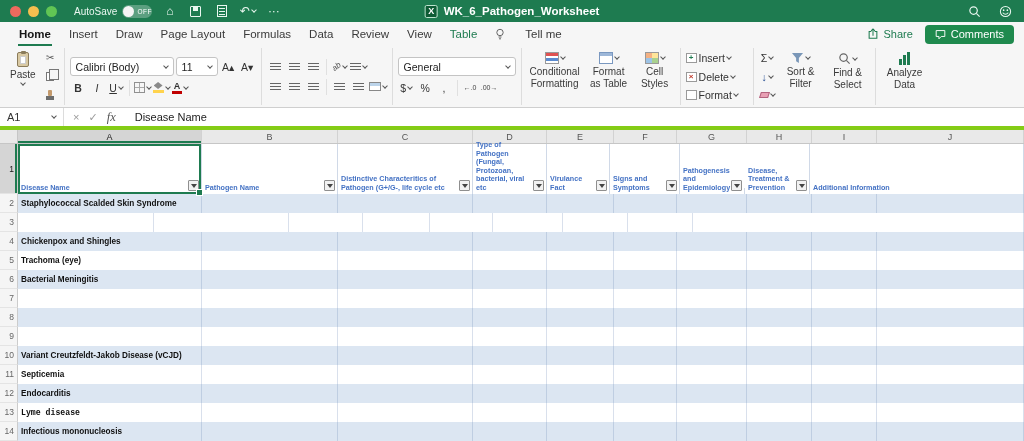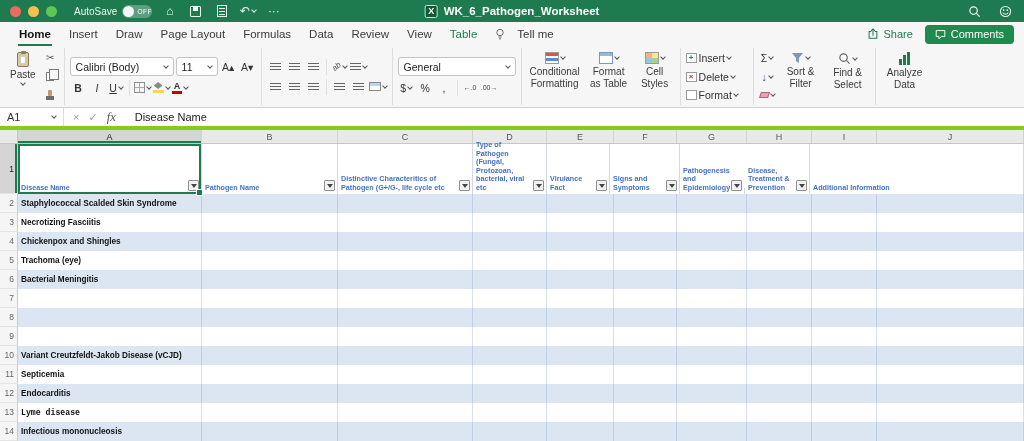--- a/index.html
+++ b/index.html
@@ -27,21 +27,21 @@
 .ic-save:before{content:"";position:absolute;left:2px;top:0;width:5px;height:4px;background:#eaf7f0}
 .ic-doc{width:10px;height:12px;border:1px solid #eaf7f0;position:relative}
 .ic-doc:before{content:"";position:absolute;left:1px;top:2px;width:6px;height:1px;background:#eaf7f0;box-shadow:0 3px 0 #eaf7f0,0 6px 0 #eaf7f0}
 
 
 .tabs{height:24px;display:flex;align-items:center;background:#f6f6f6;padding-left:10px;font-size:11.5px;color:#3a3a3a;flex:none}
 .tab{padding:0 9px;height:100%;display:flex;align-items:center;position:relative;white-space:nowrap}
 .tab.active{font-weight:700;color:#161616}
 .tab.active:after{content:"";position:absolute;left:8px;right:8px;bottom:0;height:2px;background:#1e7b50}
 .tab.ctx{color:#1e7b50}
-.tellme{display:flex;gap:12px}
+.tellme{display:flex;gap:20px}
 .tabright{margin-left:auto;display:flex;align-items:center;gap:12px;padding-right:10px}
 .share{color:#1e7b50;font-size:11px;display:flex;gap:4px;align-items:center}
 .cmt{background:#1f8a4e;color:#fff;font-size:11px;height:19px;border-radius:4px;display:flex;align-items:center;gap:5px;padding:0 10px}
 
 
 .ribbon{height:62px;background:#f6f6f6;border-bottom:1px solid #cfcfcf;display:flex;align-items:stretch;padding:2px 2px;font-size:9px;color:#3a3a3a;overflow:hidden;flex:none}
 .grp{display:flex;gap:3px;padding:2px 5px;border-right:1px solid #ddd;align-items:flex-start}
 .gcol{display:flex;flex-direction:column;gap:3px;justify-content:center;height:100%}
 .grow{display:flex;gap:2px;align-items:center}
 .big{display:flex;flex-direction:column;align-items:center;gap:2px;padding:2px 3px;text-align:center;line-height:1.15;justify-content:flex-start}
@@ -523,21 +523,20 @@
             <div class="cell" style="width: 63px;"></div>
             <div class="cell" style="width: 70px;"></div>
             <div class="cell" style="width: 65px;"></div>
             <div class="cell" style="width: 65px;"></div>
             <div class="cell" style="flex: 1 1 0%;"></div>
           </div>
         </div>
         <div class="row">
           <div class="rnum">3</div>
           <div class="rc">
-            <div class="cell a" style="width: 184px;">Necrotizing Fasciitis</div>
             <div class="cell" style="width: 136px;"></div>
             <div class="cell" style="width: 135px;"></div>
             <div class="cell" style="width: 74px;"></div>
             <div class="cell" style="width: 67px;"></div>
             <div class="cell" style="width: 63px;"></div>
             <div class="cell" style="width: 70px;"></div>
             <div class="cell" style="width: 65px;"></div>
             <div class="cell" style="width: 65px;"></div>
             <div class="cell" style="flex: 1 1 0%;"></div>
           </div>

